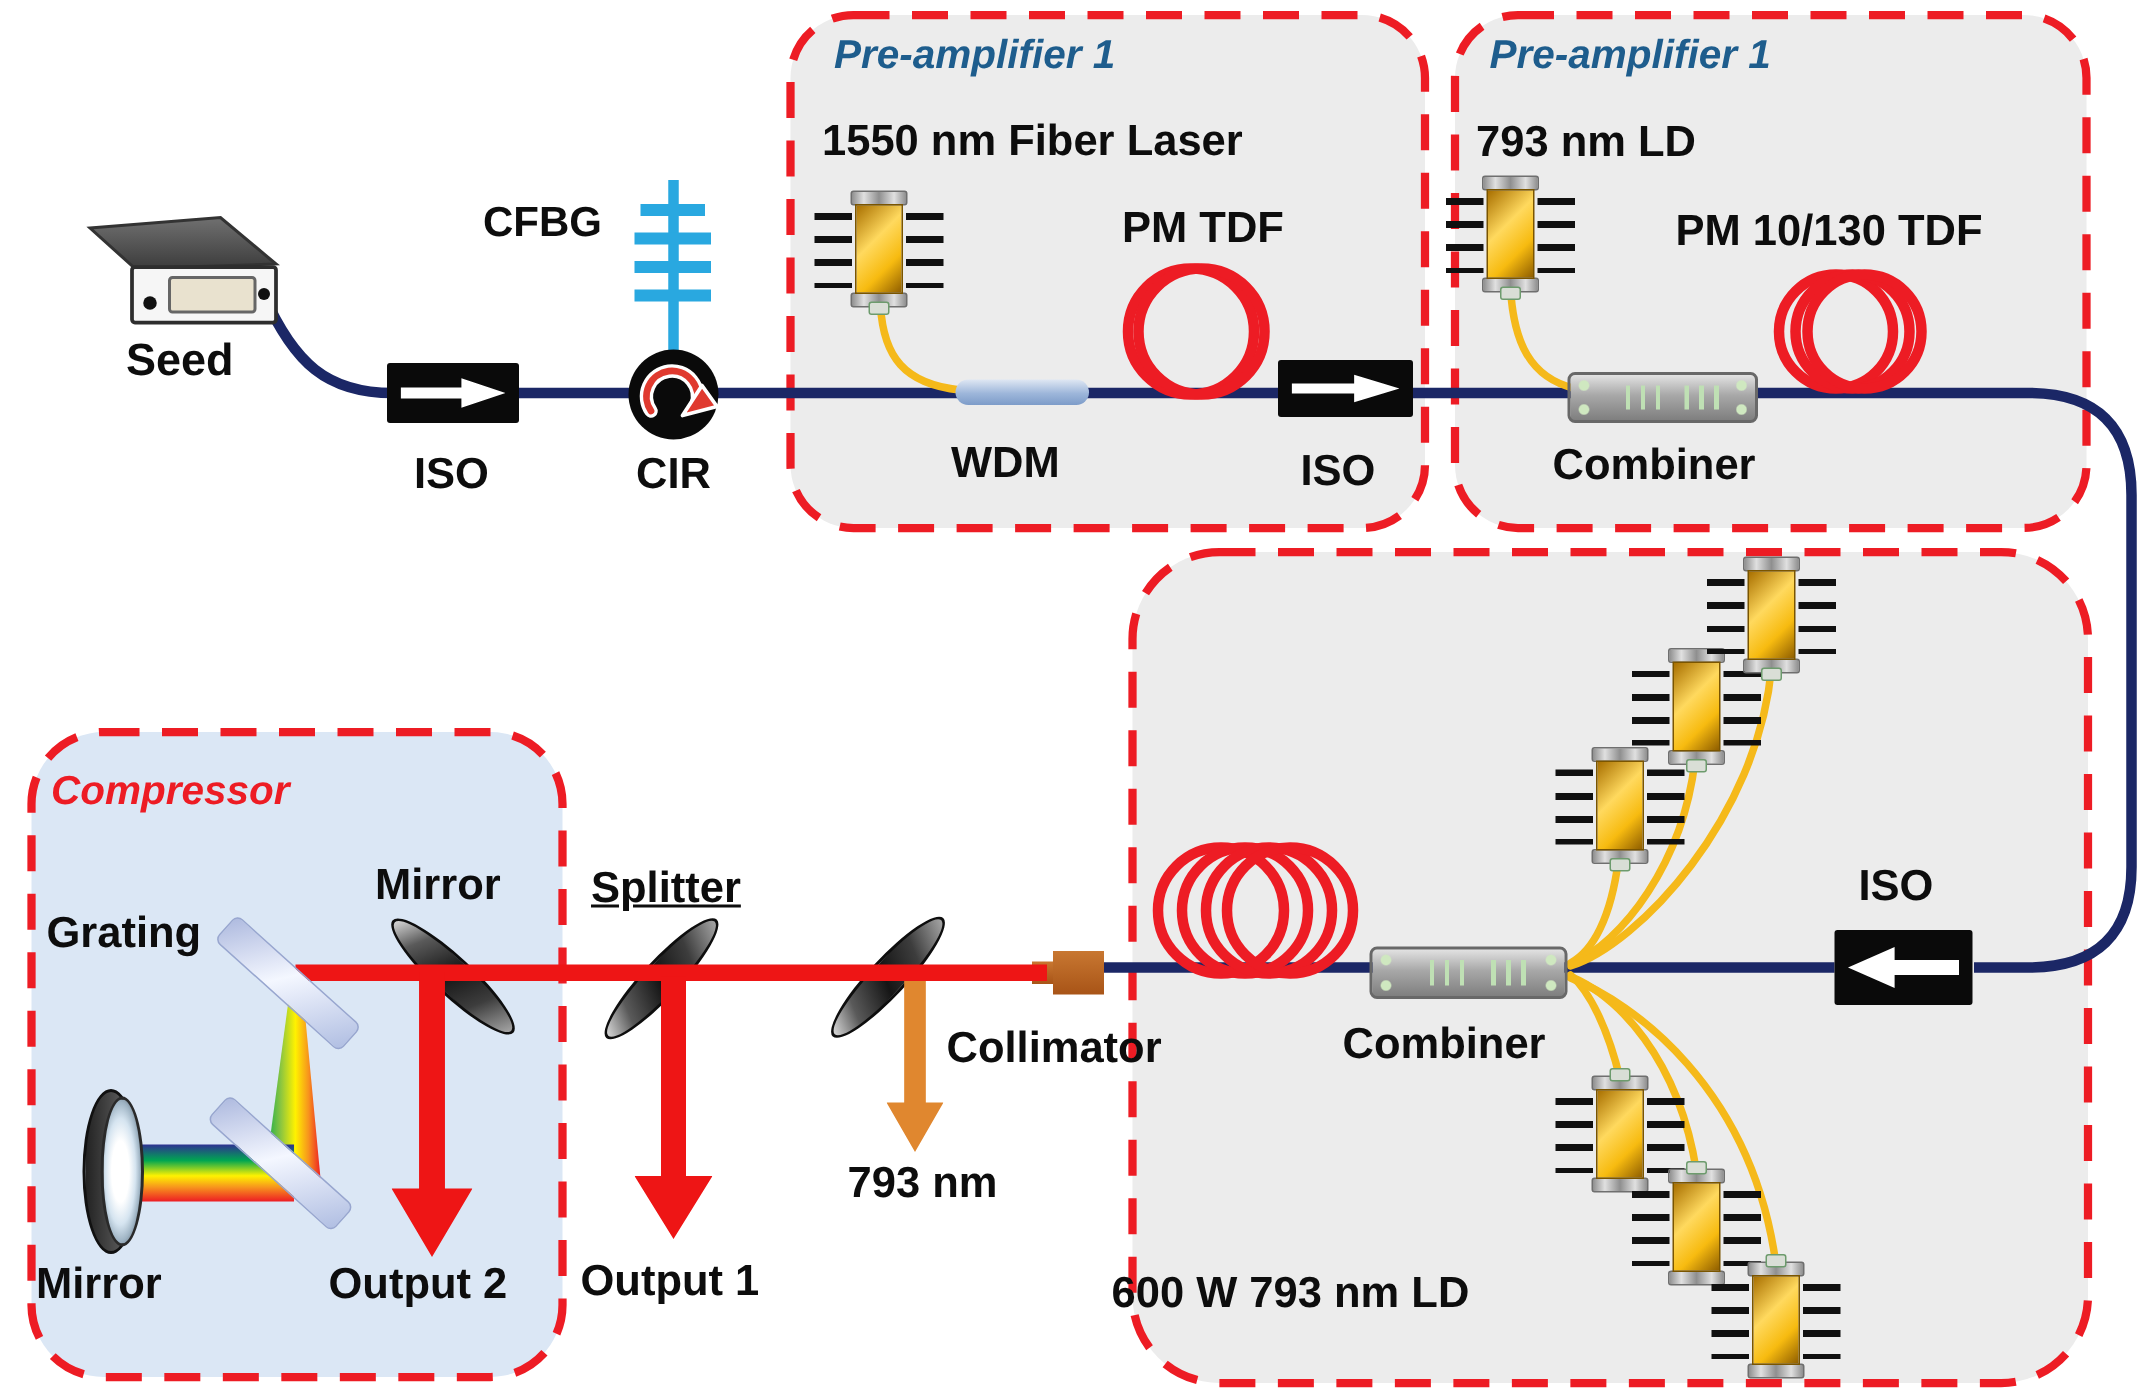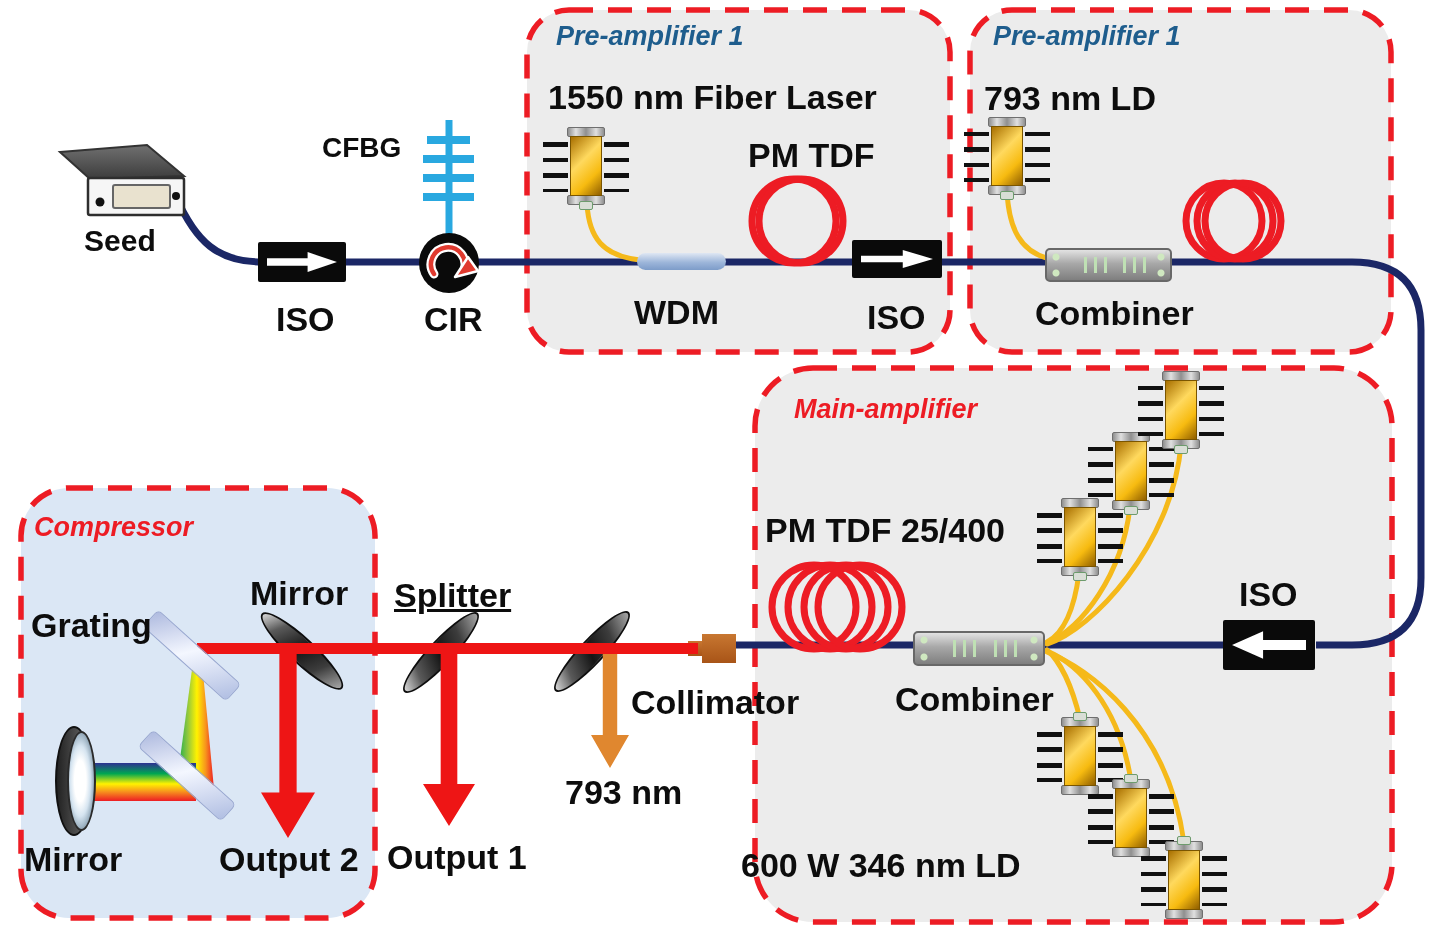--- a/index.html
+++ b/index.html
@@ -1,19 +1,19 @@
 <!DOCTYPE html>
 <html><head>
 <meta charset="utf-8">
 <style>
   html,body{margin:0;padding:0;background:#fff;}
   #stage{position:relative;width:1431px;height:930px;background:#fff;overflow:hidden;
          font-family:"Liberation Sans",sans-serif;}
   #stage svg{position:absolute;left:0;top:0;}
-  .lbl{position:absolute;font-weight:bold;font-size:34px;color:#0d0d0d;white-space:nowrap;z-index:6;}
+  .lbl{position:absolute;font-weight:bold;font-size:29px;color:#0d0d0d;white-space:nowrap;z-index:6;}
   .title{font-size:27px;font-style:italic;}
   .blue{color:#1e5d8d;}
   .red{color:#ed1c24;}
   .comp{position:absolute;z-index:3;}
   
   .iso{background:#0a0a0a;border-radius:2px;}
   .iso .arr{position:absolute;left:9px;right:9px;top:7px;bottom:7px;background:#fff;}
   .arr-r{clip-path:polygon(0% 36%,58% 36%,58% 12%,100% 50%,58% 88%,58% 64%,0% 64%);}
   .arr-l{clip-path:polygon(100% 36%,42% 36%,42% 12%,0% 50%,42% 88%,42% 64%,100% 64%);}
   
@@ -272,27 +272,26 @@
   <div class="lbl" style="left:424px;top:300px;">CIR</div>
 
   <div class="lbl title blue" style="left:556px;top:21px;">Pre-amplifier 1</div>
   <div class="lbl" style="left:548px;top:78px;">1550 nm Fiber Laser</div>
   <div class="lbl" style="left:748px;top:136px;">PM TDF</div>
   <div class="lbl" style="left:634px;top:293px;">WDM</div>
   <div class="lbl" style="left:867px;top:298px;">ISO</div>
 
   <div class="lbl title blue" style="left:993px;top:21px;">Pre-amplifier 1</div>
   <div class="lbl" style="left:984px;top:79px;">793 nm LD</div>
+  <div class="lbl" style="left:1117px;top:138px;">PM 10/130 TDF</div>
   <div class="lbl" style="left:1035px;top:294px;">Combiner</div>
 
-  <div class="lbl title red" style="left:794px;top:394px;">Main-amplifier</div>
-  <div class="lbl" style="left:765px;top:511px;">PM TDF 25/400</div>
   <div class="lbl" style="left:1239px;top:575px;">ISO</div>
   <div class="lbl" style="left:895px;top:680px;">Combiner</div>
-  <div class="lbl" style="left:741px;top:846px;">600 W 346 nm LD</div>
+  <div class="lbl" style="left:741px;top:846px;">600 W 793 nm LD</div>
 
   <div class="lbl" style="left:394px;top:576px;text-decoration:underline;">Splitter</div>
   <div class="lbl" style="left:631px;top:683px;">Collimator</div>
   <div class="lbl" style="left:565px;top:773px;">793 nm</div>
   <div class="lbl" style="left:387px;top:838px;">Output 1</div>
 
   <div class="lbl title red" style="left:34px;top:512px;text-align:center;">Compressor</div>
   <div class="lbl" style="left:31px;top:606px;">Grating</div>
   <div class="lbl" style="left:250px;top:574px;">Mirror</div>
   <div class="lbl" style="left:24px;top:840px;">Mirror</div>

